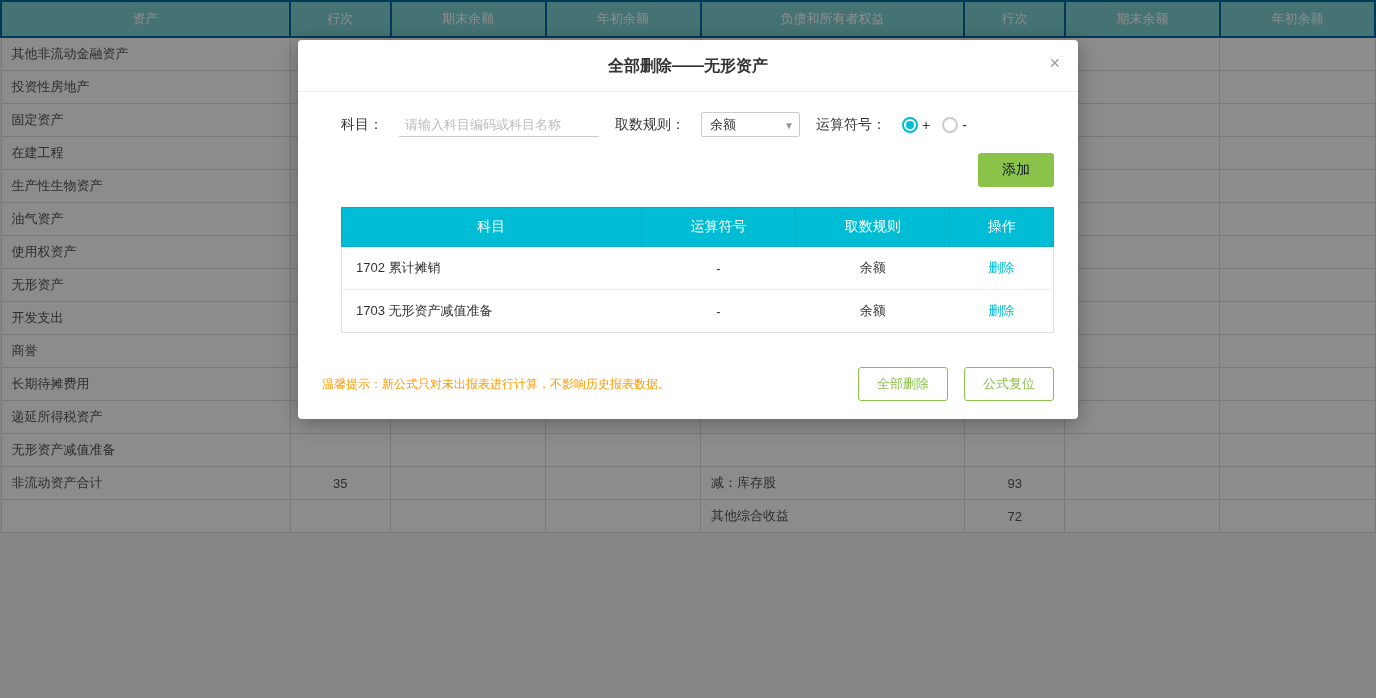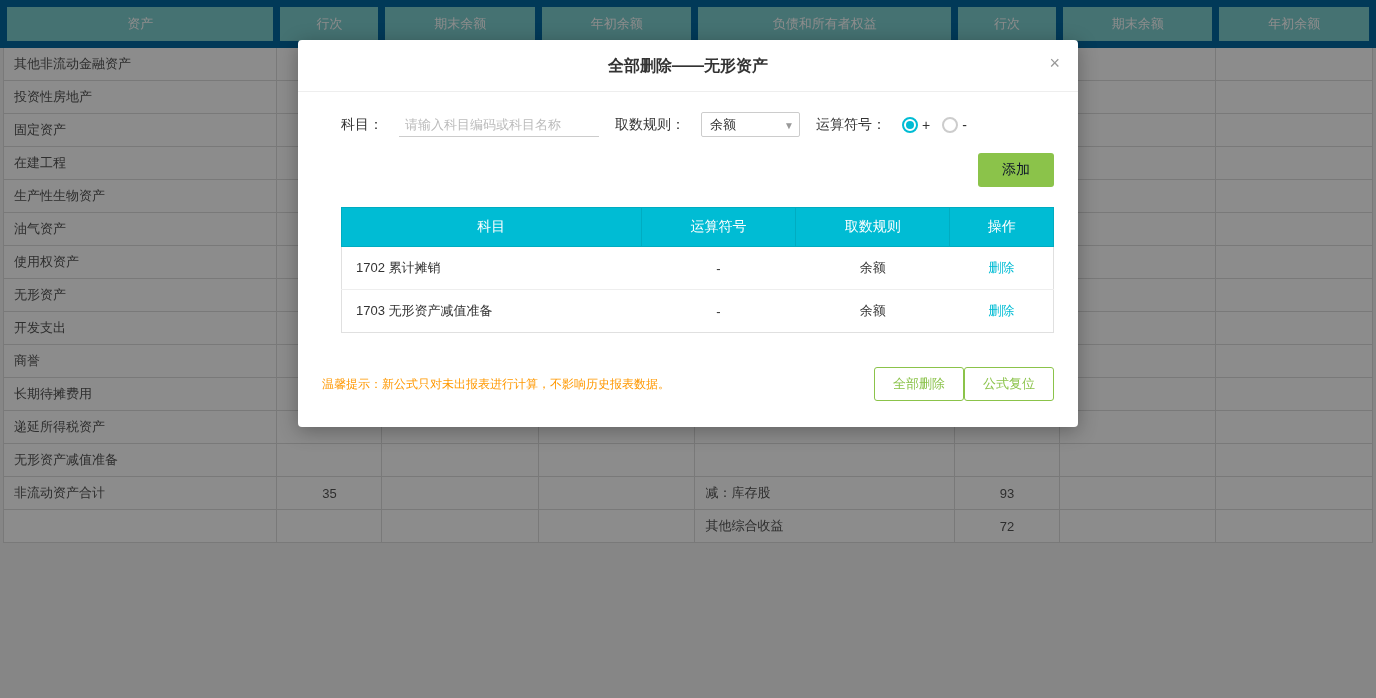--- a/index.html
+++ b/index.html
@@ -21,21 +21,21 @@
     .bg-table {
       width: 100%;
       border-collapse: collapse;
       font-size: 13px;
       color: #333;
     }
     .bg-table th {
       background: #7ecfcf;
       color: #fff;
       padding: 8px 10px;
-      border: 7px solid #0369a1;
+      border: 2px solid #0369a1;
       text-align: center;
       font-weight: normal;
     }
     .bg-table td {
       padding: 7px 10px;
       border: 1px solid #ddd;
       background: #fff;
       text-align: center;
       color: #555;
     }
@@ -217,34 +217,34 @@
 
     .delete-link {
       color: #00bcd4;
       cursor: pointer;
       text-decoration: none;
       font-size: 13px;
     }
 
     
     .modal-footer {
-      padding: 14px 24px 26px;
+      padding: 14px 24px 18px;
       display: flex;
       align-items: center;
       justify-content: space-between;
     }
 
     .footer-tip {
       font-size: 12px;
       color: #ff9800;
     }
 
     .footer-buttons {
       display: flex;
-      gap: 0;
+      gap: 16px;
     }
 
     .btn-outline {
       border: 1px solid #8bc34a;
       color: #8bc34a;
       background: #fff;
       border-radius: 3px;
       padding: 7px 18px;
       font-size: 13px;
       cursor: pointer;

